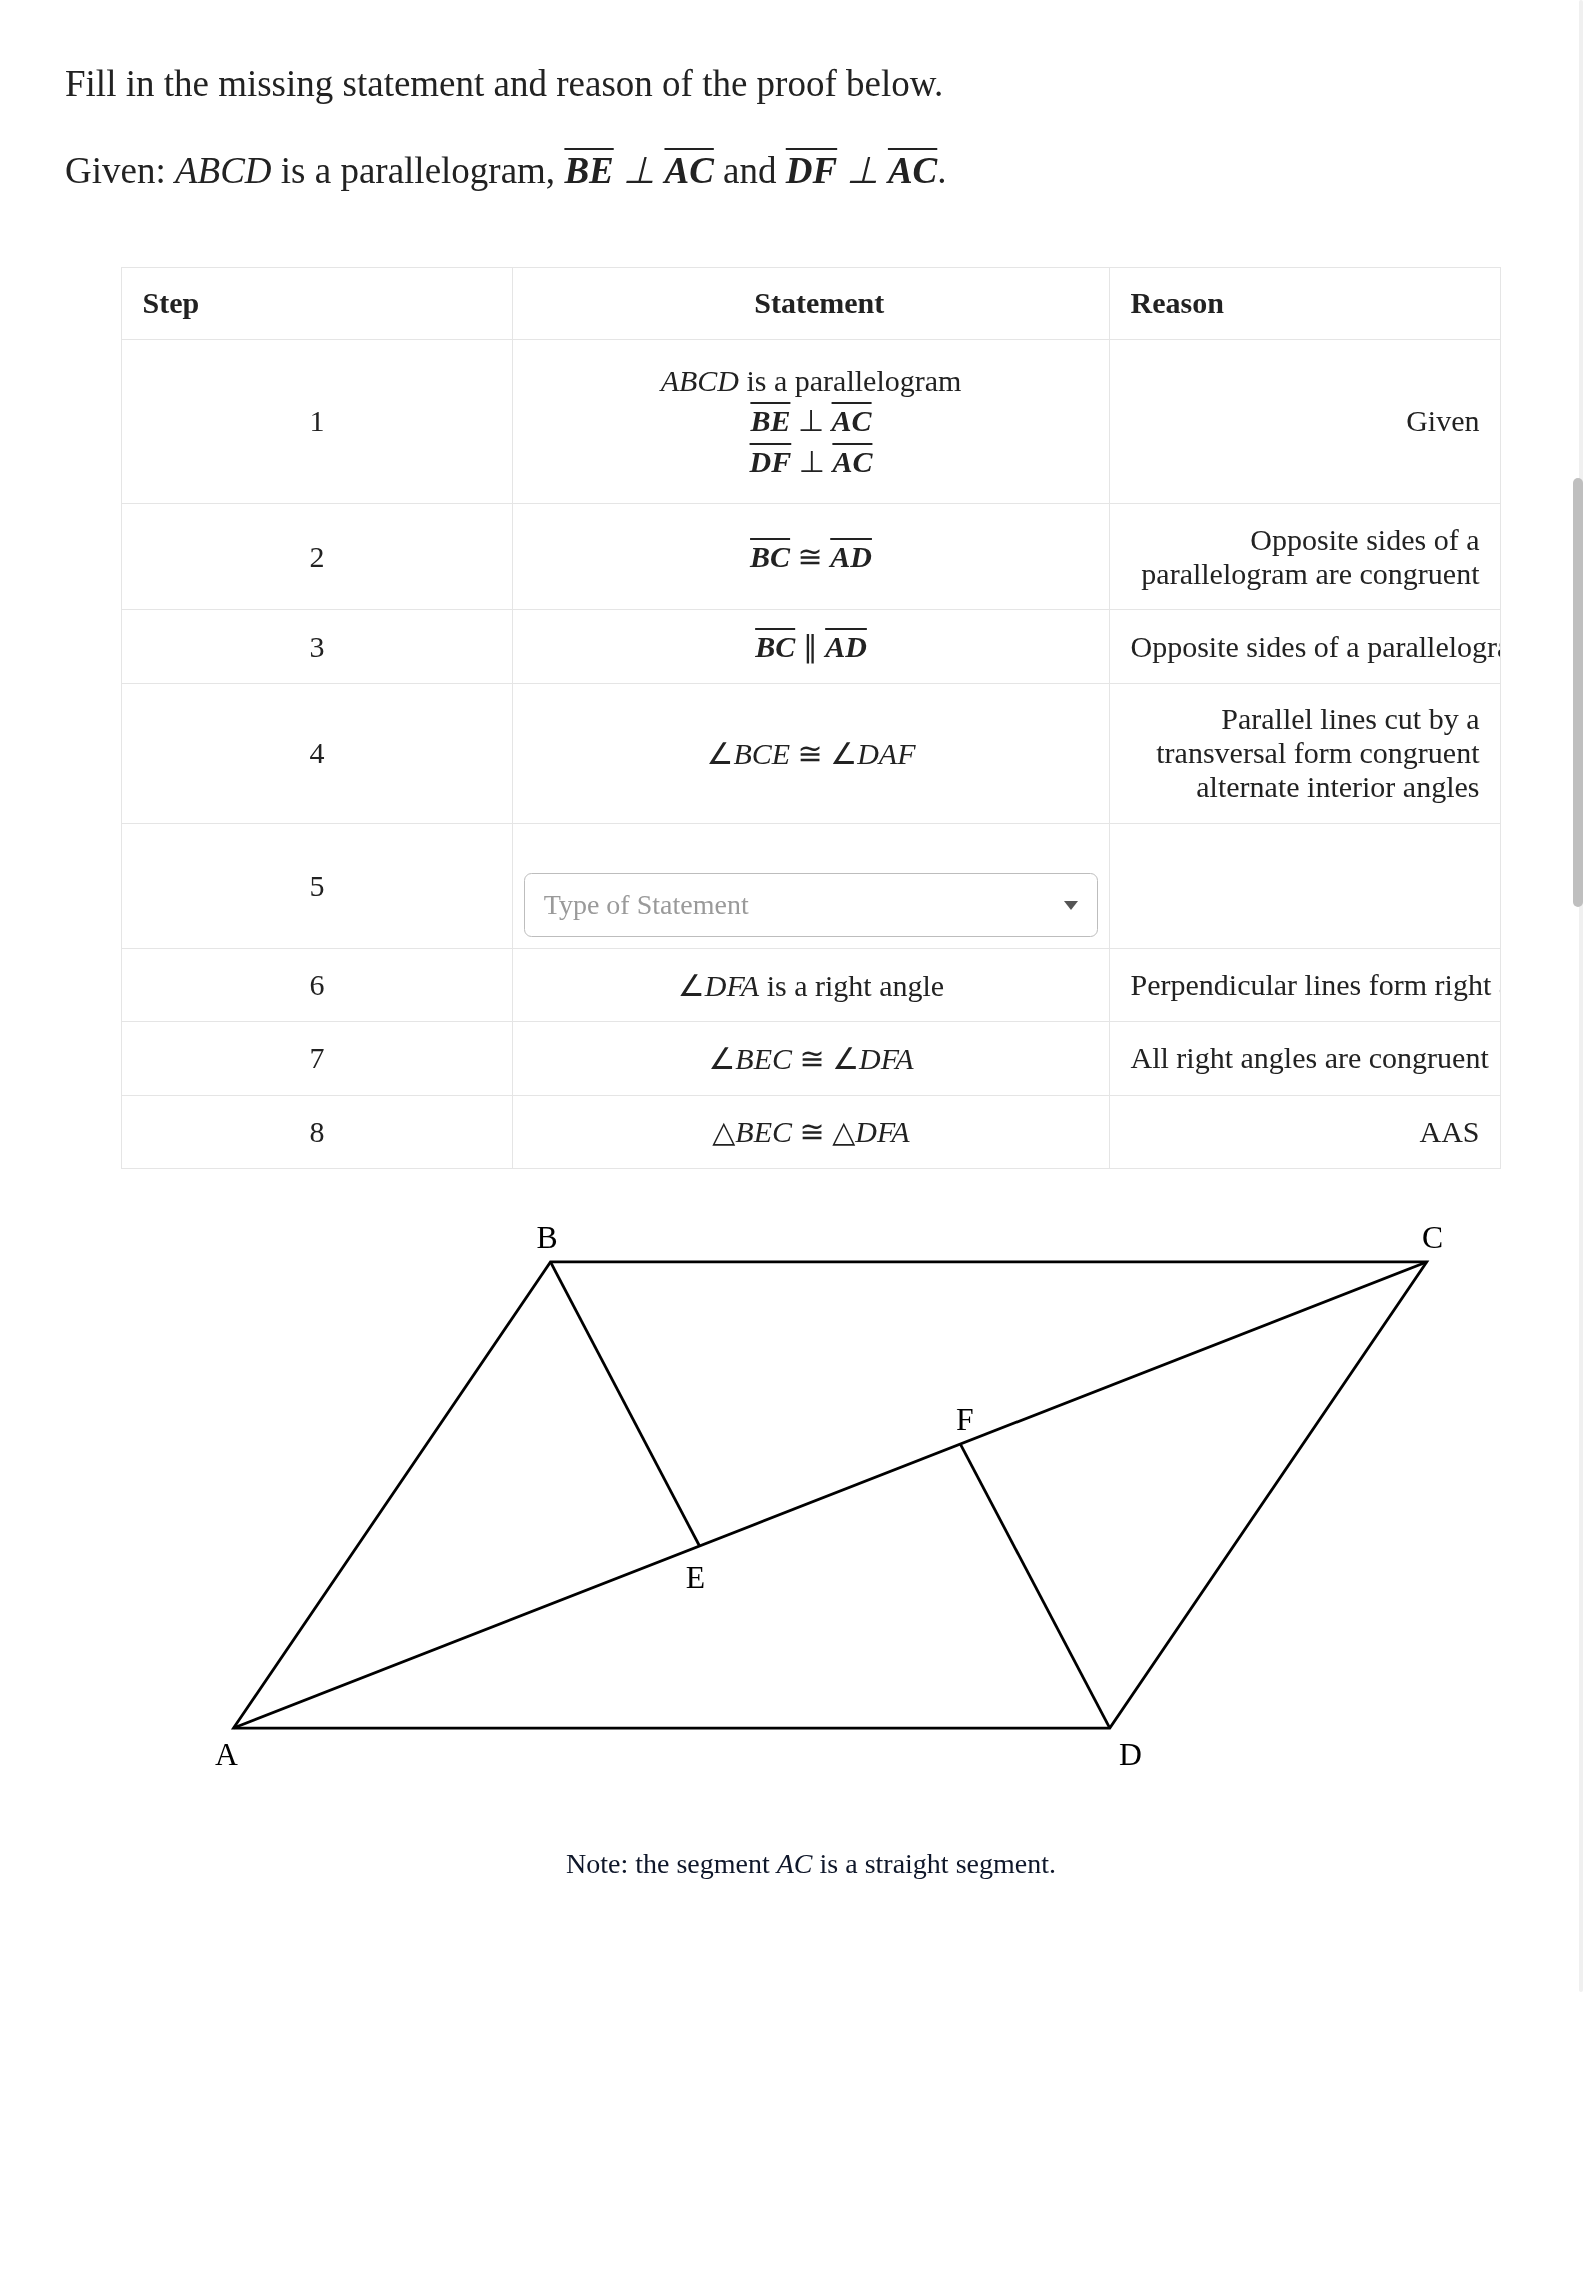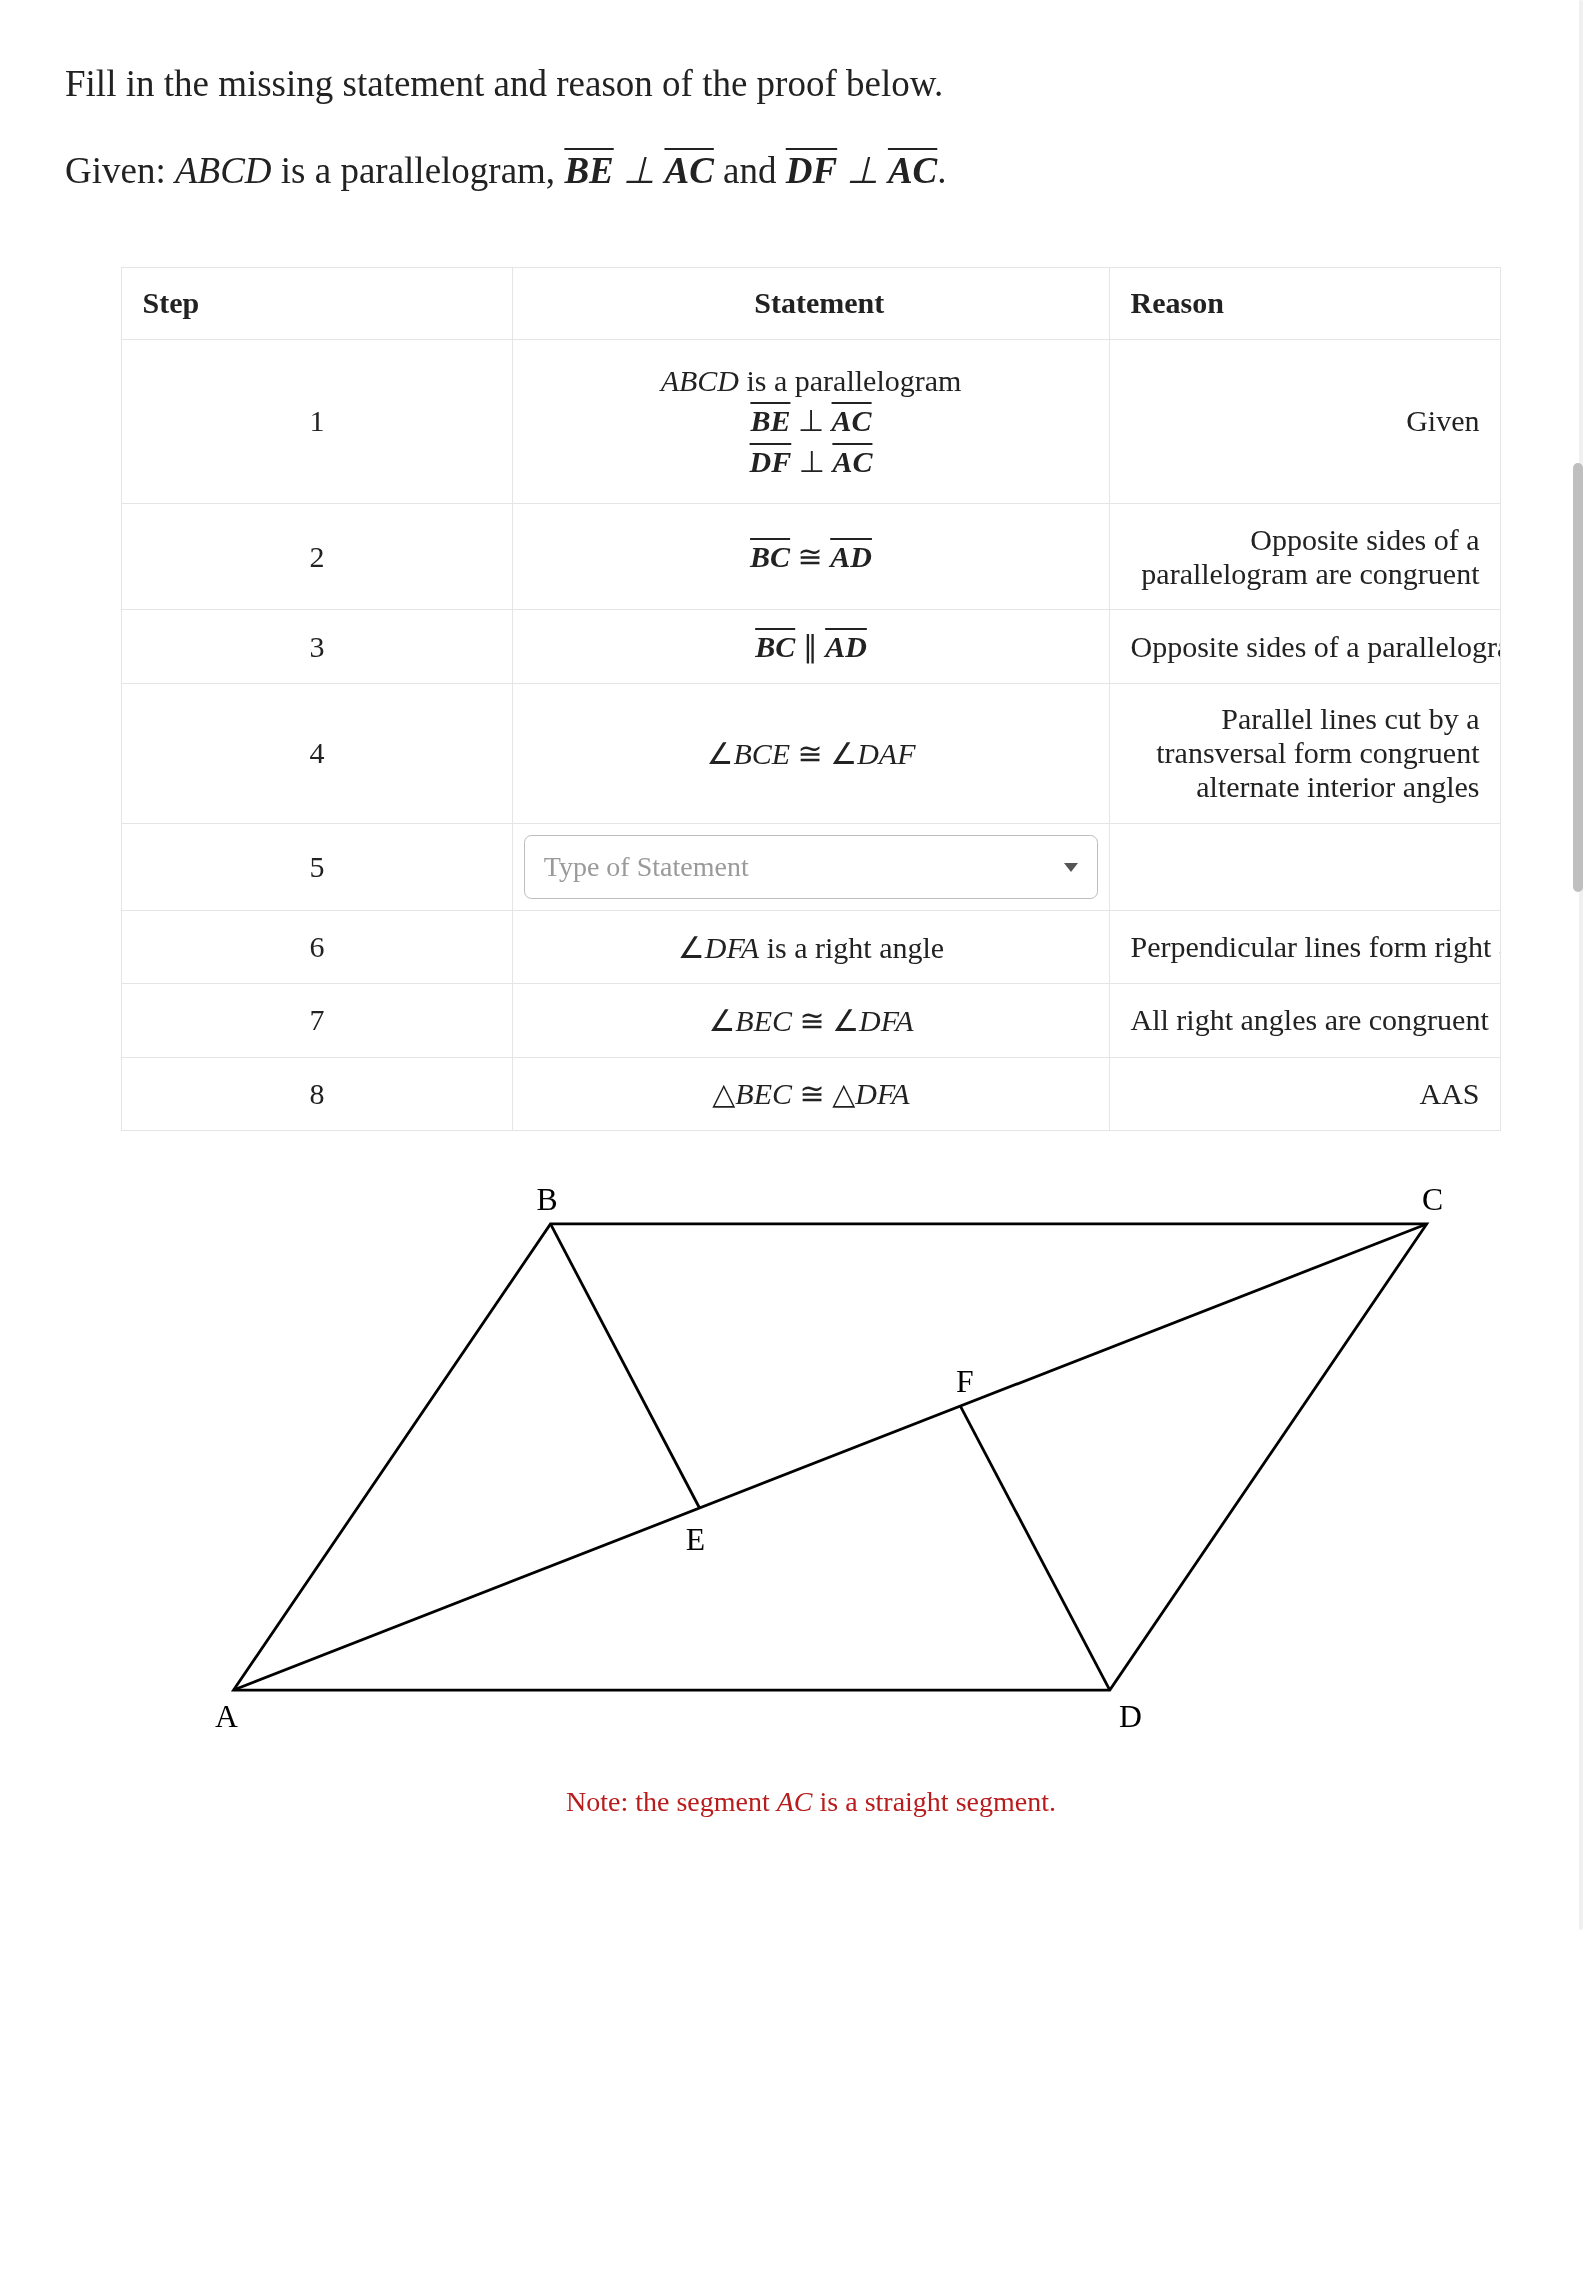--- a/index.html
+++ b/index.html
@@ -81,36 +81,37 @@
     border-radius: 7.5px;
     padding: 15px 18.6px;
     font-size: 28px;
     color: #9a9a9a;
     background: #fff;
     display: flex;
     align-items: center;
     justify-content: space-between;
     cursor: pointer;
     font-family: Georgia, serif;
+    margin-top: 38px;
   }
   .caret {
     width: 0; height: 0;
     border-left: 7.5px solid transparent;
     border-right: 7.5px solid transparent;
     border-top: 9.3px solid #555;
   }
   .figure-wrap {
     margin: 37px 0 0 56px;
     width: 1380px;
   }
   .figure-note {
     text-align: center;
     font-size: 28px;
-    color: #b91c1c;
-    margin-top: 40px;
+    color: #0f172a;
+    margin-top: 64px;
     font-family: Georgia, serif;
   }
   svg.fig { display: block; margin: 0 auto; }
   svg.fig text {
     font-family: Georgia, 'Times New Roman', serif;
     font-size: 34px;
   }
   .scrollbar {
     position: absolute;
     right: 9.3px;

